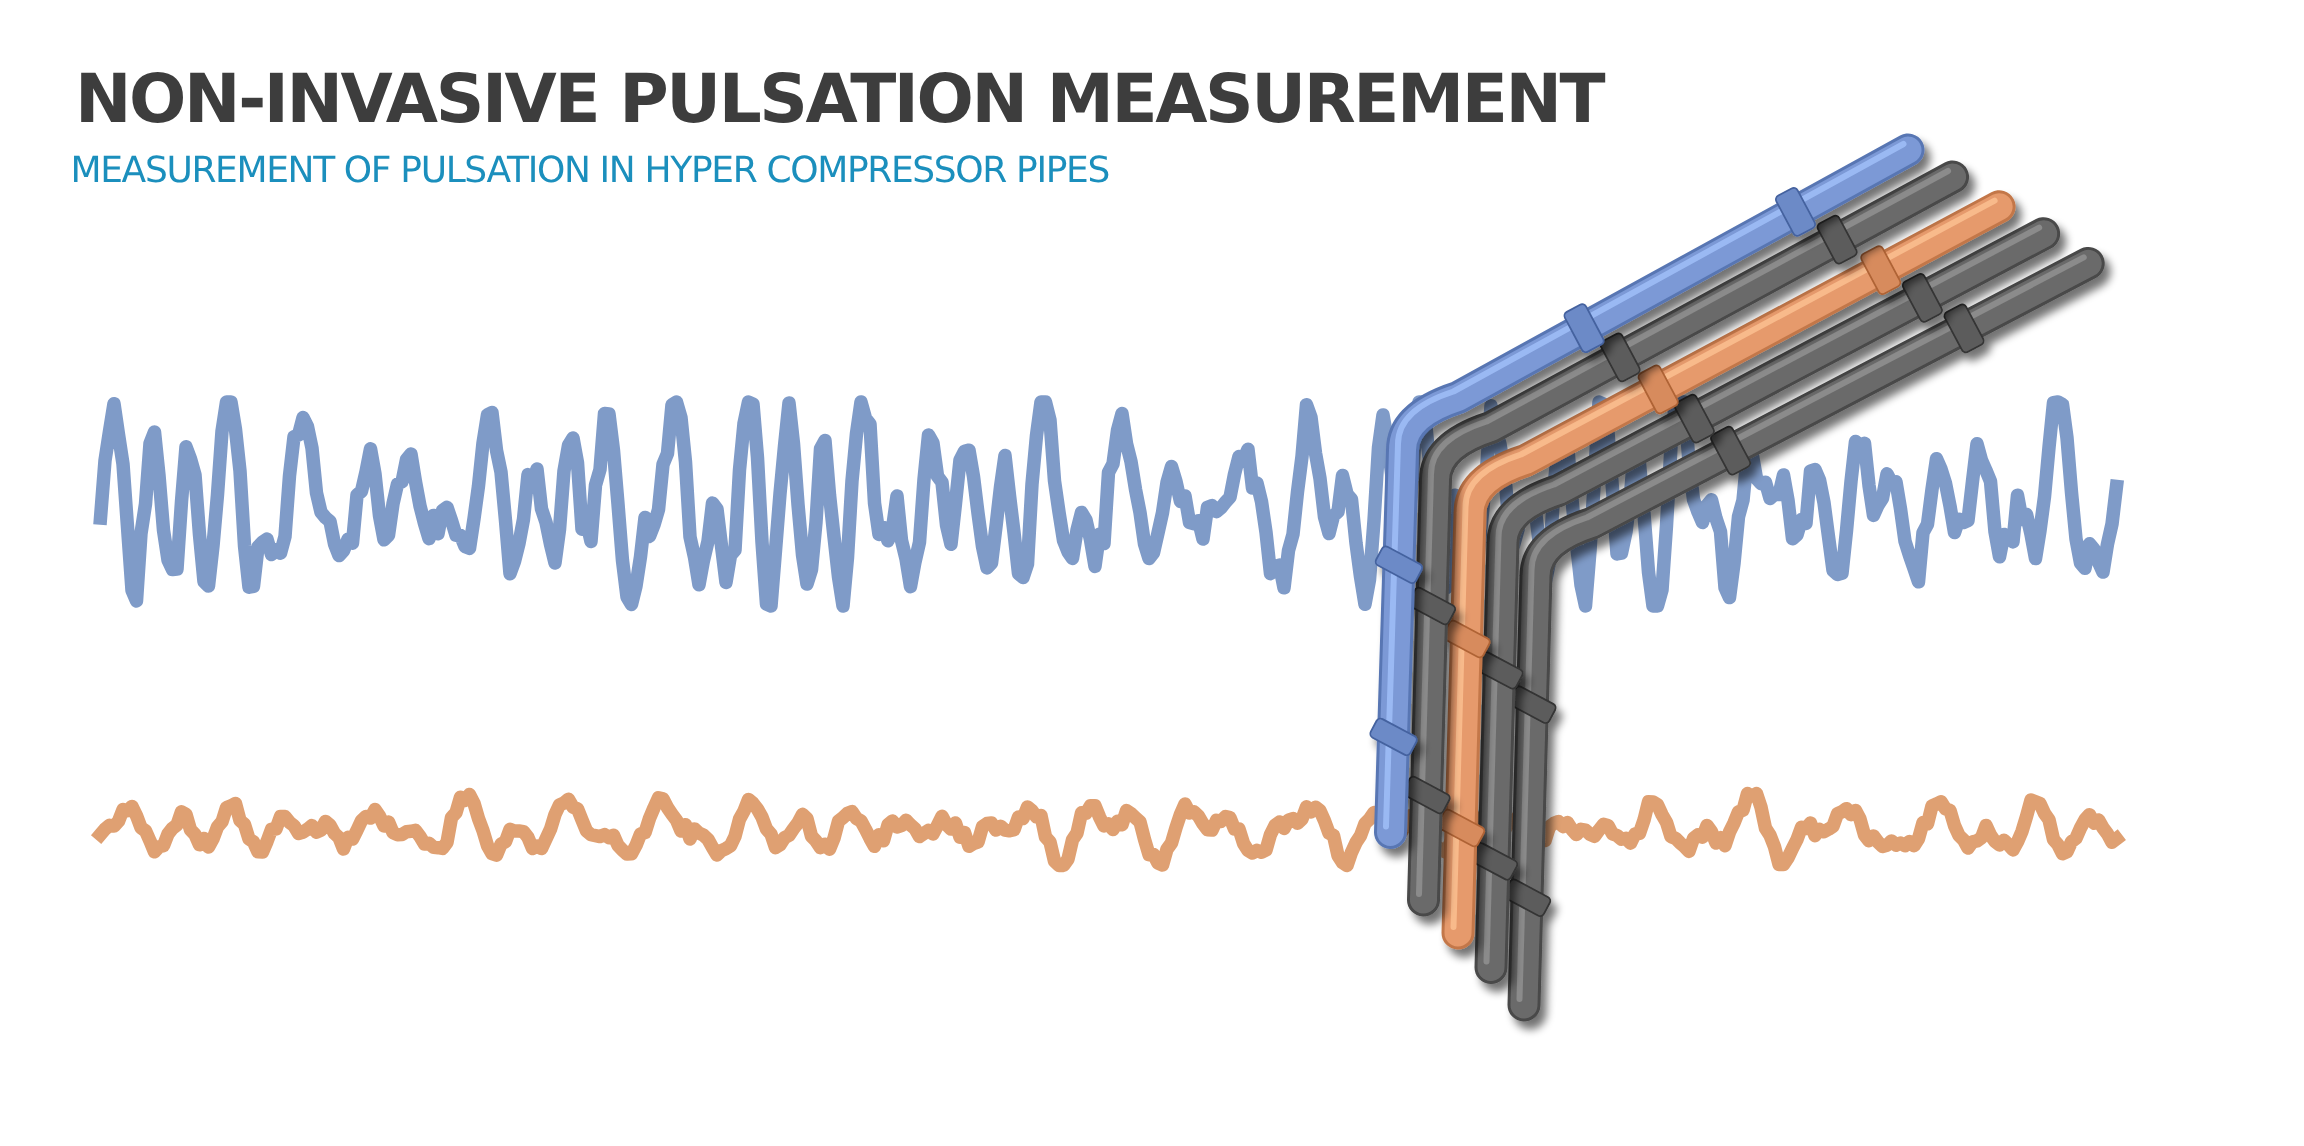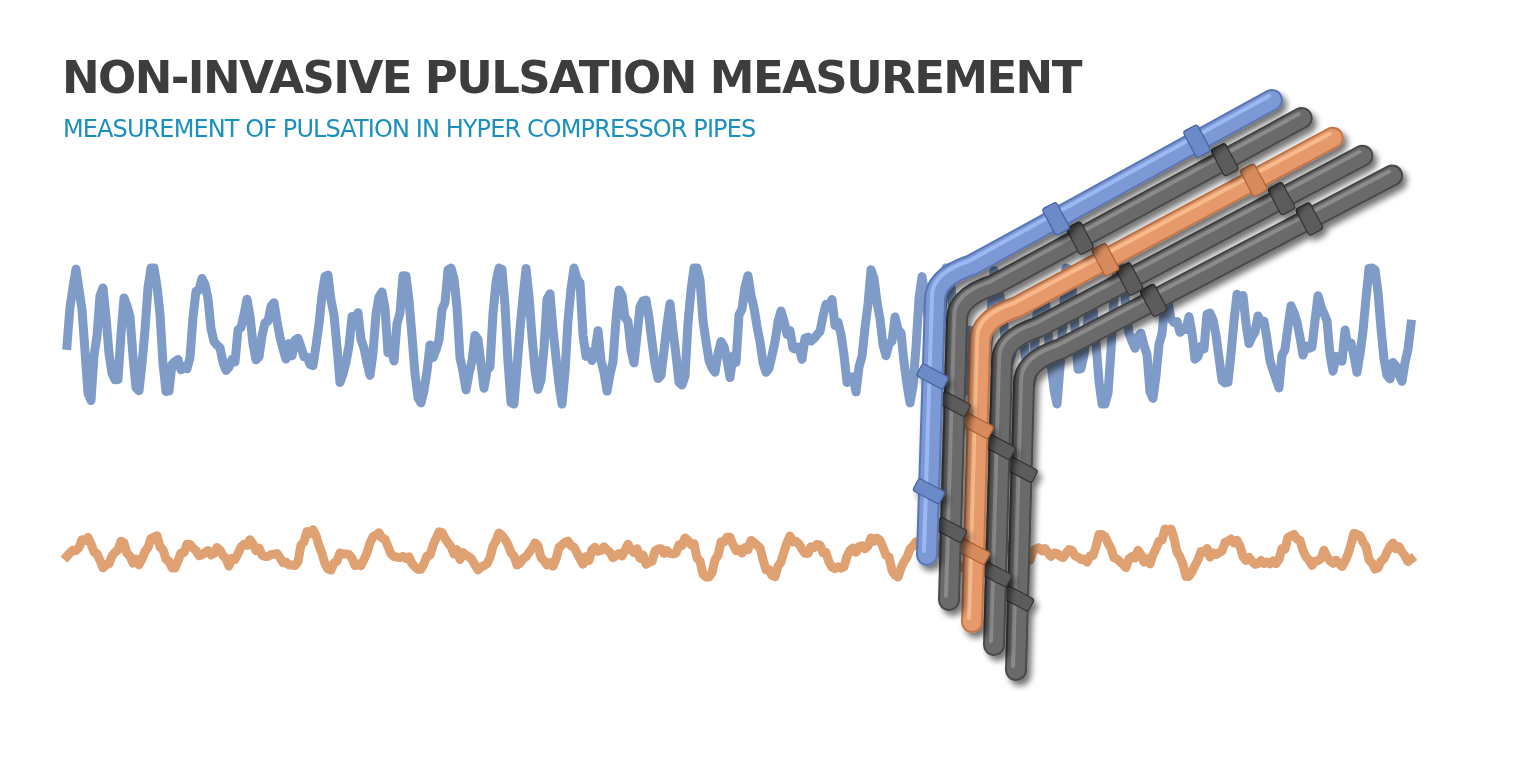--- a/index.html
+++ b/index.html
@@ -11,34 +11,34 @@
       width: 1536px;
       height: 764px;
       position: relative;
       overflow: hidden;
       font-family: "DejaVu Sans", "Liberation Sans", sans-serif;
     }
     .title {
       position: absolute;
       left: 46px;
       top: 36px;
-      margin: 16px;
+      margin: 4px;
       font-family: "DejaVu Sans", sans-serif;
       font-weight: bold;
       font-size: 45px;
       letter-spacing: -1.6px;
       color: #3d3d3d;
       white-space: nowrap;
       line-height: 52px;
     }
     .subtitle {
       position: absolute;
       left: 47px;
       top: 97px;
-      margin: 16px;
+      margin: 0;
       font-family: "DejaVu Sans", sans-serif;
       font-weight: normal;
       font-size: 24px;
       letter-spacing: -0.9px;
       color: #1b8fbd;
       white-space: nowrap;
       line-height: 32px;
     }
     svg.art {
       position: absolute;

